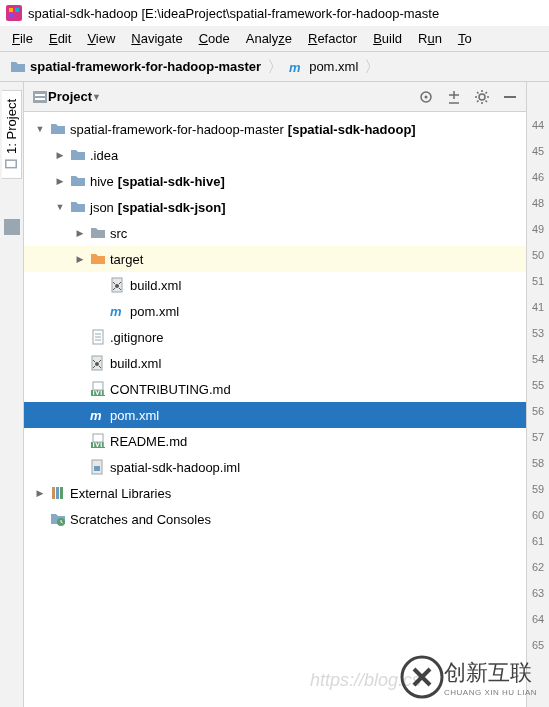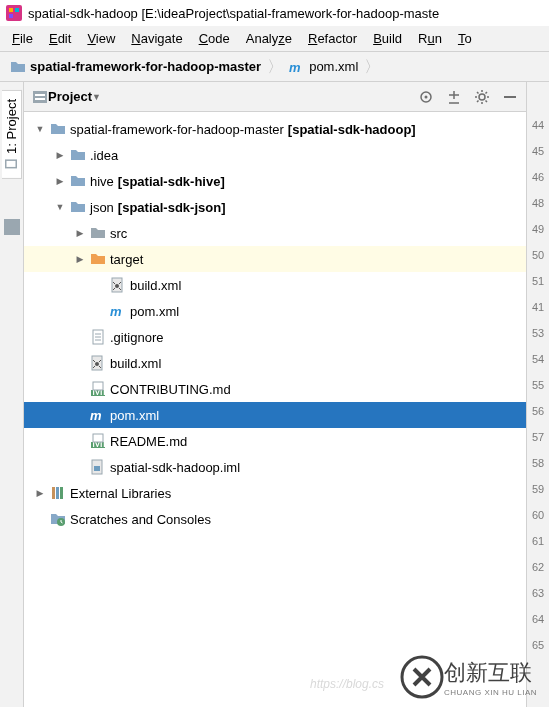--- a/index.html
+++ b/index.html
@@ -37,21 +37,21 @@
 .d0 { padding-left: 8px; }
 .d1 { padding-left: 28px; }
 .d2 { padding-left: 48px; }
 .d3 { padding-left: 68px; }
 .right-gutter { width: 22px; background: #f2f2f2; display: flex; flex-direction: column; align-items: center; padding-top: 4px; }
 .gutter-num { font-size: 11px; color: #7a7a7a; height: 26px; line-height: 26px; }
 .watermark { position: absolute; right: 12px; bottom: 8px; display: flex; align-items: center; gap: 0; opacity: 0.85; }
 .watermark-logo { width: 44px; height: 44px; }
 .watermark-cn { font-size: 22px; font-weight: 400; color: #222; white-space: nowrap; }
 .watermark-en { font-size: 8px; letter-spacing: 0.5px; color: #666; }
-.url-ghost { position: absolute; bottom: 16px; left: 310px; font-size: 12px; color: #d9d9d9; font-style: italic; }
+.url-ghost { position: absolute; bottom: 16px; left: 310px; font-size: 18px; color: #d9d9d9; font-style: italic; }
 svg { display: block; }
 b { font-weight: bold; }
 </style>
 </head>
 <body>
 
 <div class="title-bar">
   <span class="title-bar-icon">
     <svg viewBox="0 0 16 16">
         <rect width="16" height="16" rx="2" fill="#d63384"></rect>

